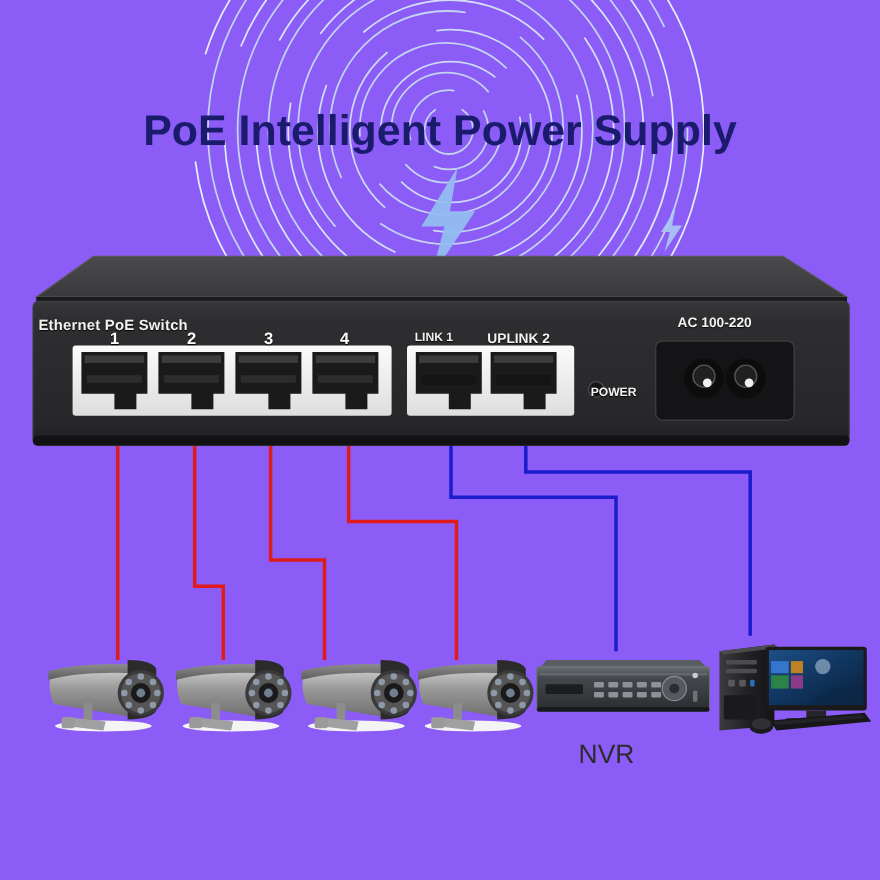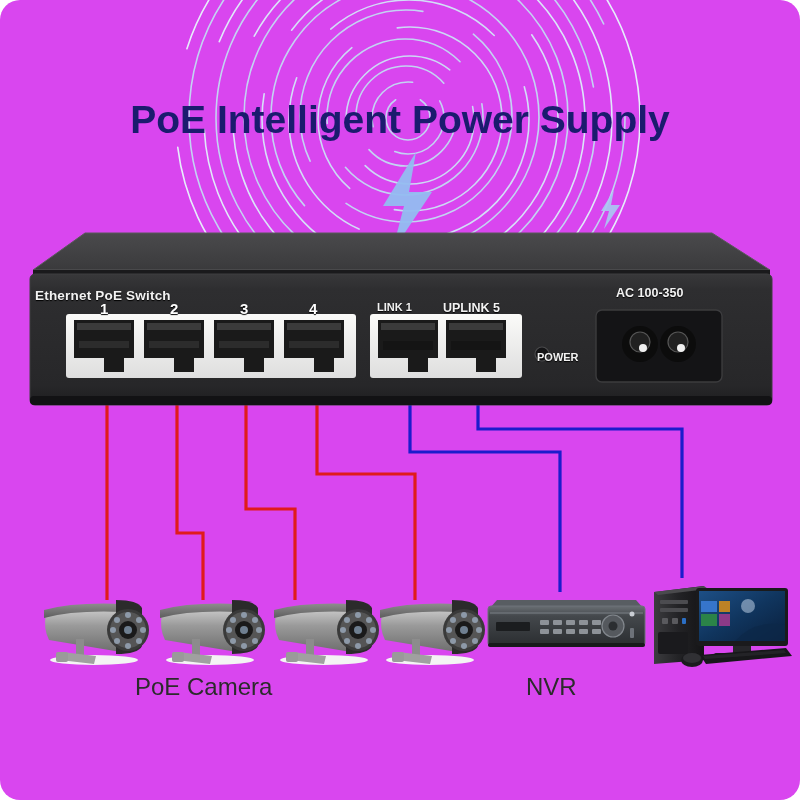--- a/index.html
+++ b/index.html
@@ -1,20 +1,20 @@
 <!DOCTYPE html>
 <html><head>
 <meta charset="utf-8">
 <style>
   html,body{margin:0;padding:0;}
   body{
     width:800px;height:800px;background:#ffffff;overflow:hidden;
     font-family:"Liberation Sans",sans-serif;position:relative;
   }
-  #stage{position:relative;width:800px;height:800px;overflow:hidden;background:#d946ef;border-radius:20px;}
+  #stage{position:relative;width:800px;height:800px;overflow:hidden;background:#8b5cf6;}
 
   
   #bg-ripple{position:absolute;left:0;top:0;width:800px;height:800px;pointer-events:none;}
 
   
   #title{
     position:absolute;left:0;top:98px;width:800px;text-align:center;
     font-size:39px;font-weight:bold;color:#1b1b6e;letter-spacing:0px;
     white-space:nowrap;
   }
@@ -195,23 +195,23 @@
       <rect x="30" y="168" width="742" height="9" rx="4" fill="#121214"></rect>
     </svg>
   </div>
 
   <div class="dev-label" id="lbl-model">Ethernet PoE Switch</div>
   <div class="dev-label port-num" id="pn1">1</div>
   <div class="dev-label port-num" id="pn2">2</div>
   <div class="dev-label port-num" id="pn3">3</div>
   <div class="dev-label port-num" id="pn4">4</div>
   <div class="dev-label" id="lbl-link">LINK 1</div>
-  <div class="dev-label" id="lbl-uplink">UPLINK 5</div>
+  <div class="dev-label" id="lbl-uplink">UPLINK 2</div>
   <div class="dev-label" id="lbl-power">POWER</div>
-  <div class="dev-label" id="lbl-ac">AC 100-350</div>
+  <div class="dev-label" id="lbl-ac">AC 100-220</div>
 
   <svg style="position:absolute;left:0;top:0;width:800px;height:800px;" viewBox="0 0 800 800" xmlns="http://www.w3.org/2000/svg">
     <defs>
       <linearGradient id="camBody" x1="0" y1="0" x2="0" y2="1">
         <stop offset="0" stop-color="#d8d8d8"></stop>
         <stop offset="0.45" stop-color="#9a9a9a"></stop>
         <stop offset="1" stop-color="#6e6e6e"></stop>
       </linearGradient>
       <linearGradient id="camShade" x1="0" y1="0" x2="0" y2="1">
         <stop offset="0" stop-color="#8d8d8d"></stop>
@@ -380,16 +380,15 @@
       <rect x="714" y="653" width="56" height="5" rx="2" fill="#1f1f22"></rect>
 
       <polygon points="700,655 786,648 792,656 706,664" fill="#17171a"></polygon>
       <polygon points="703,656 784,650 786,653 705,659" fill="#2a2a2e" opacity="0.7"></polygon>
 
       <ellipse cx="692" cy="660" rx="11" ry="7" fill="#1b1b1e"></ellipse>
       <ellipse cx="692" cy="658" rx="9" ry="5" fill="#303034"></ellipse>
     </g>
   </svg>
 
-  <div class="caption" id="cap-camera">PoE Camera</div>
   <div class="caption" id="cap-nvr">NVR</div>
 
 </div>
 
 </body></html>

